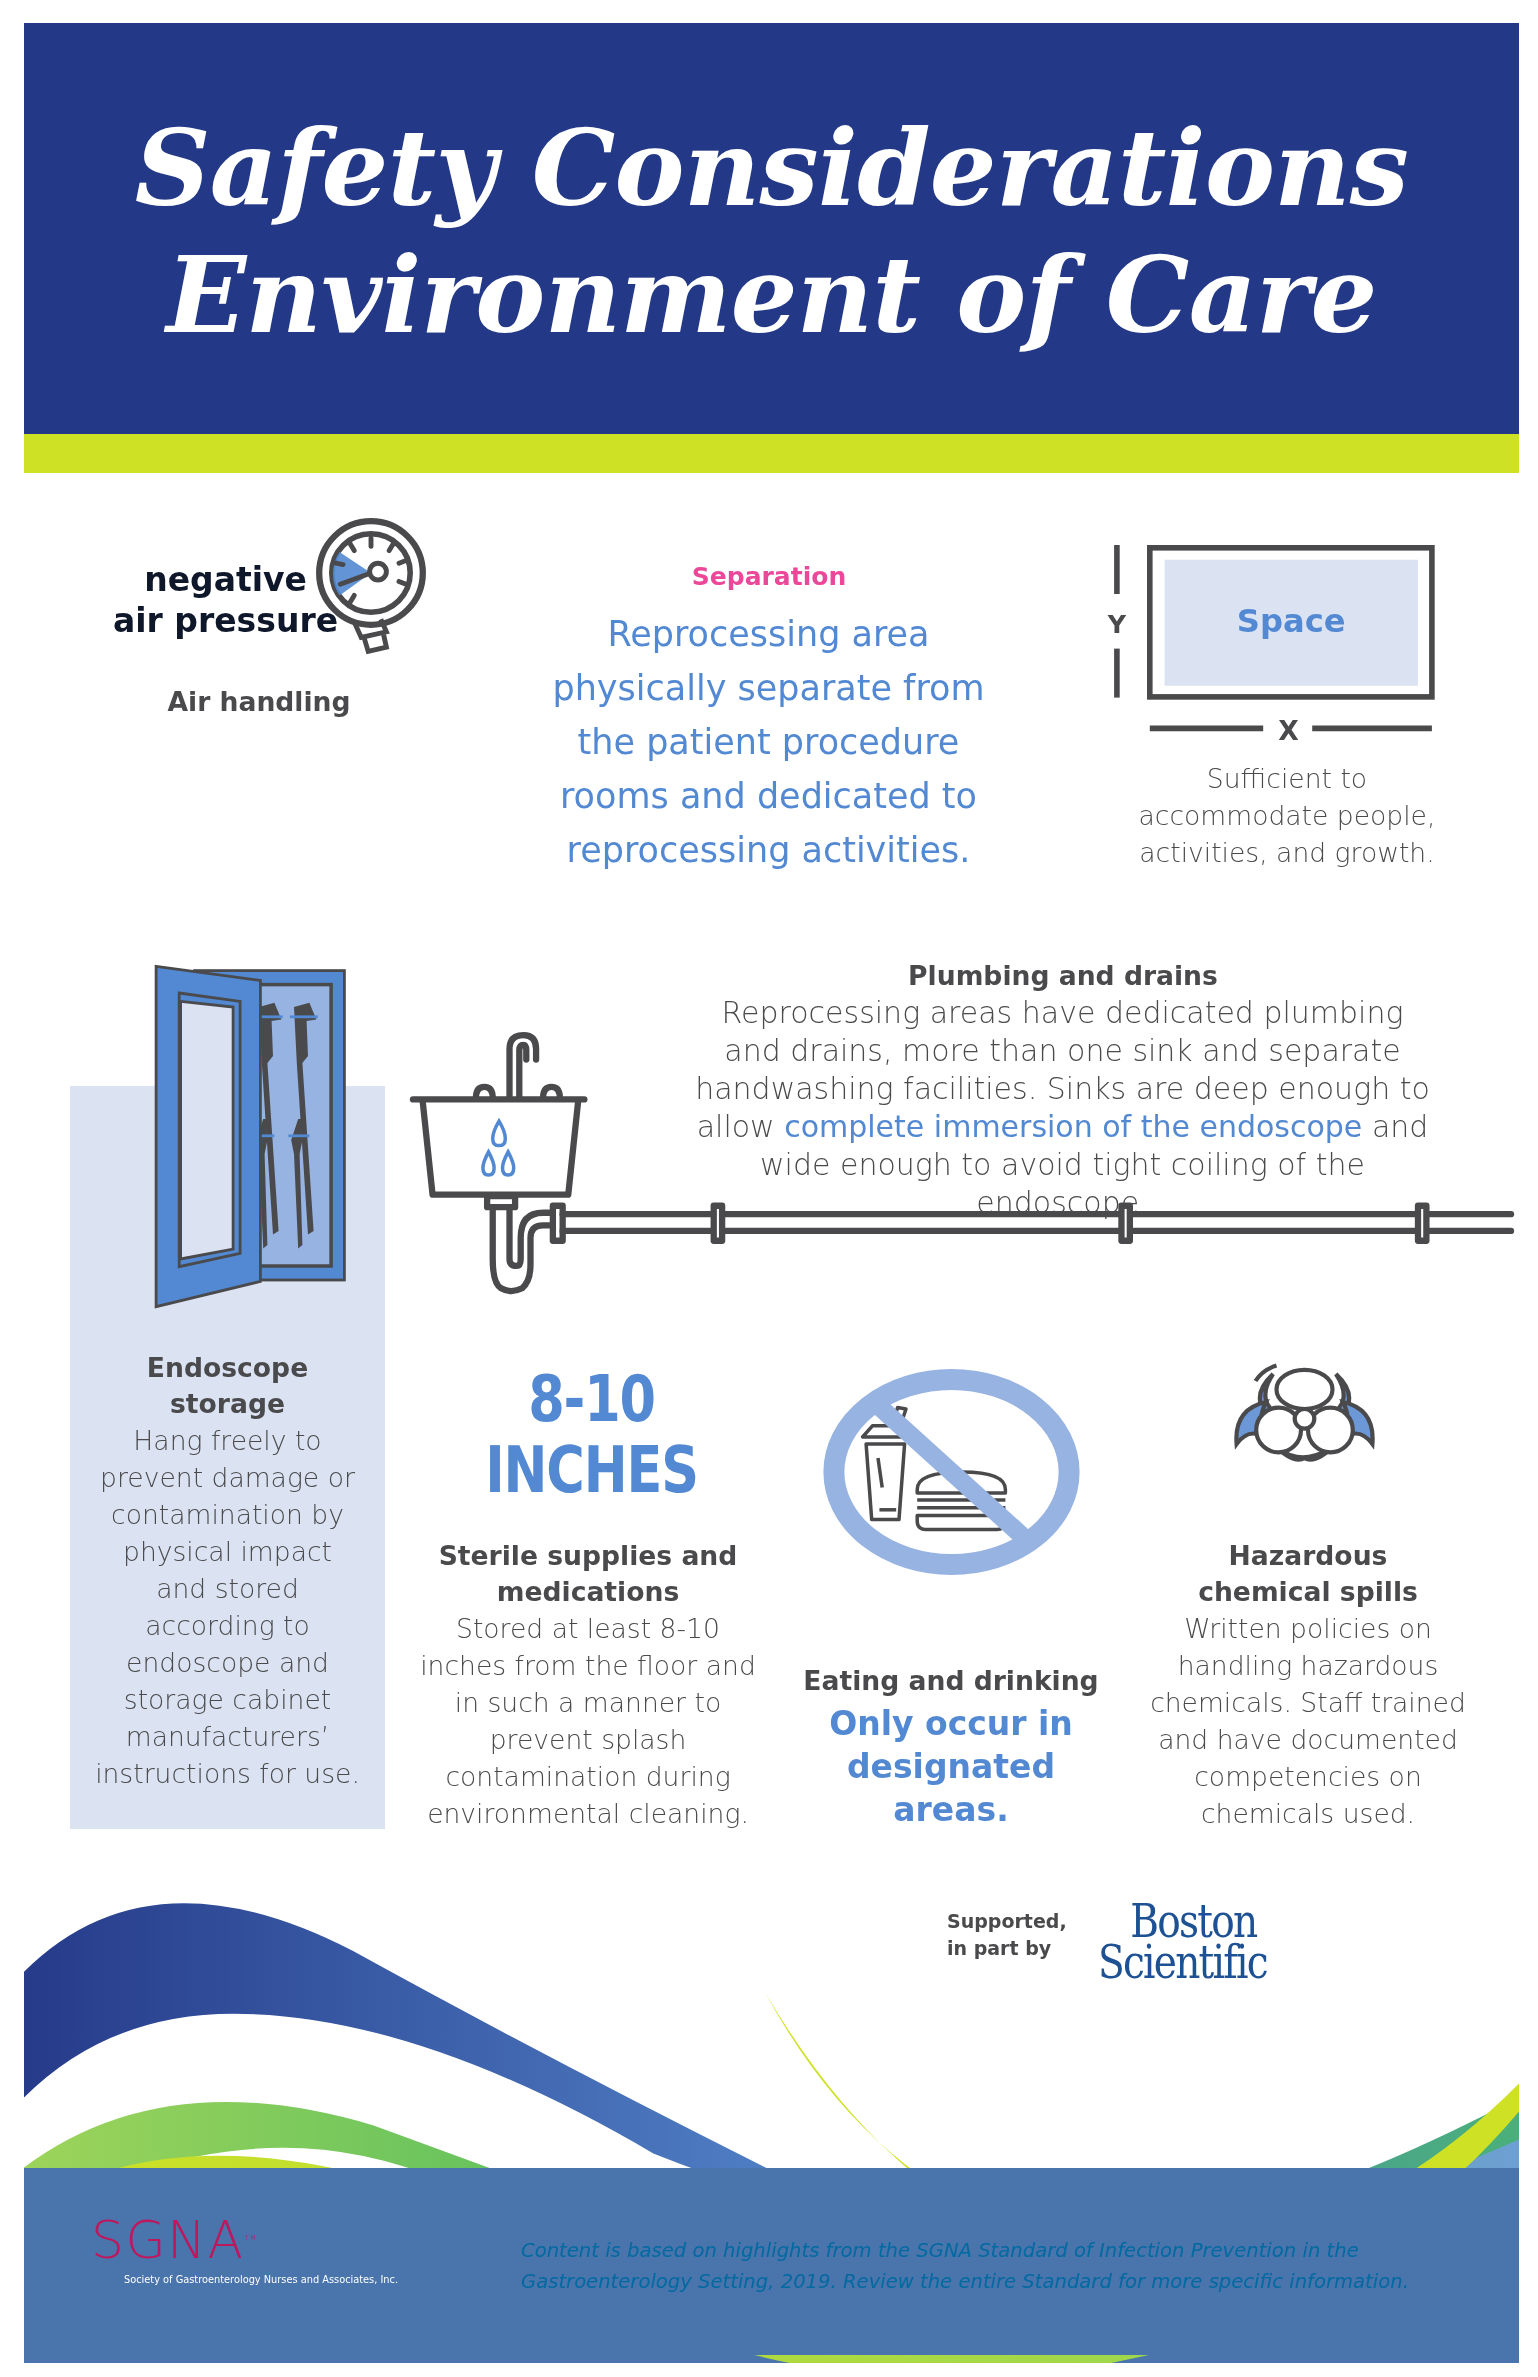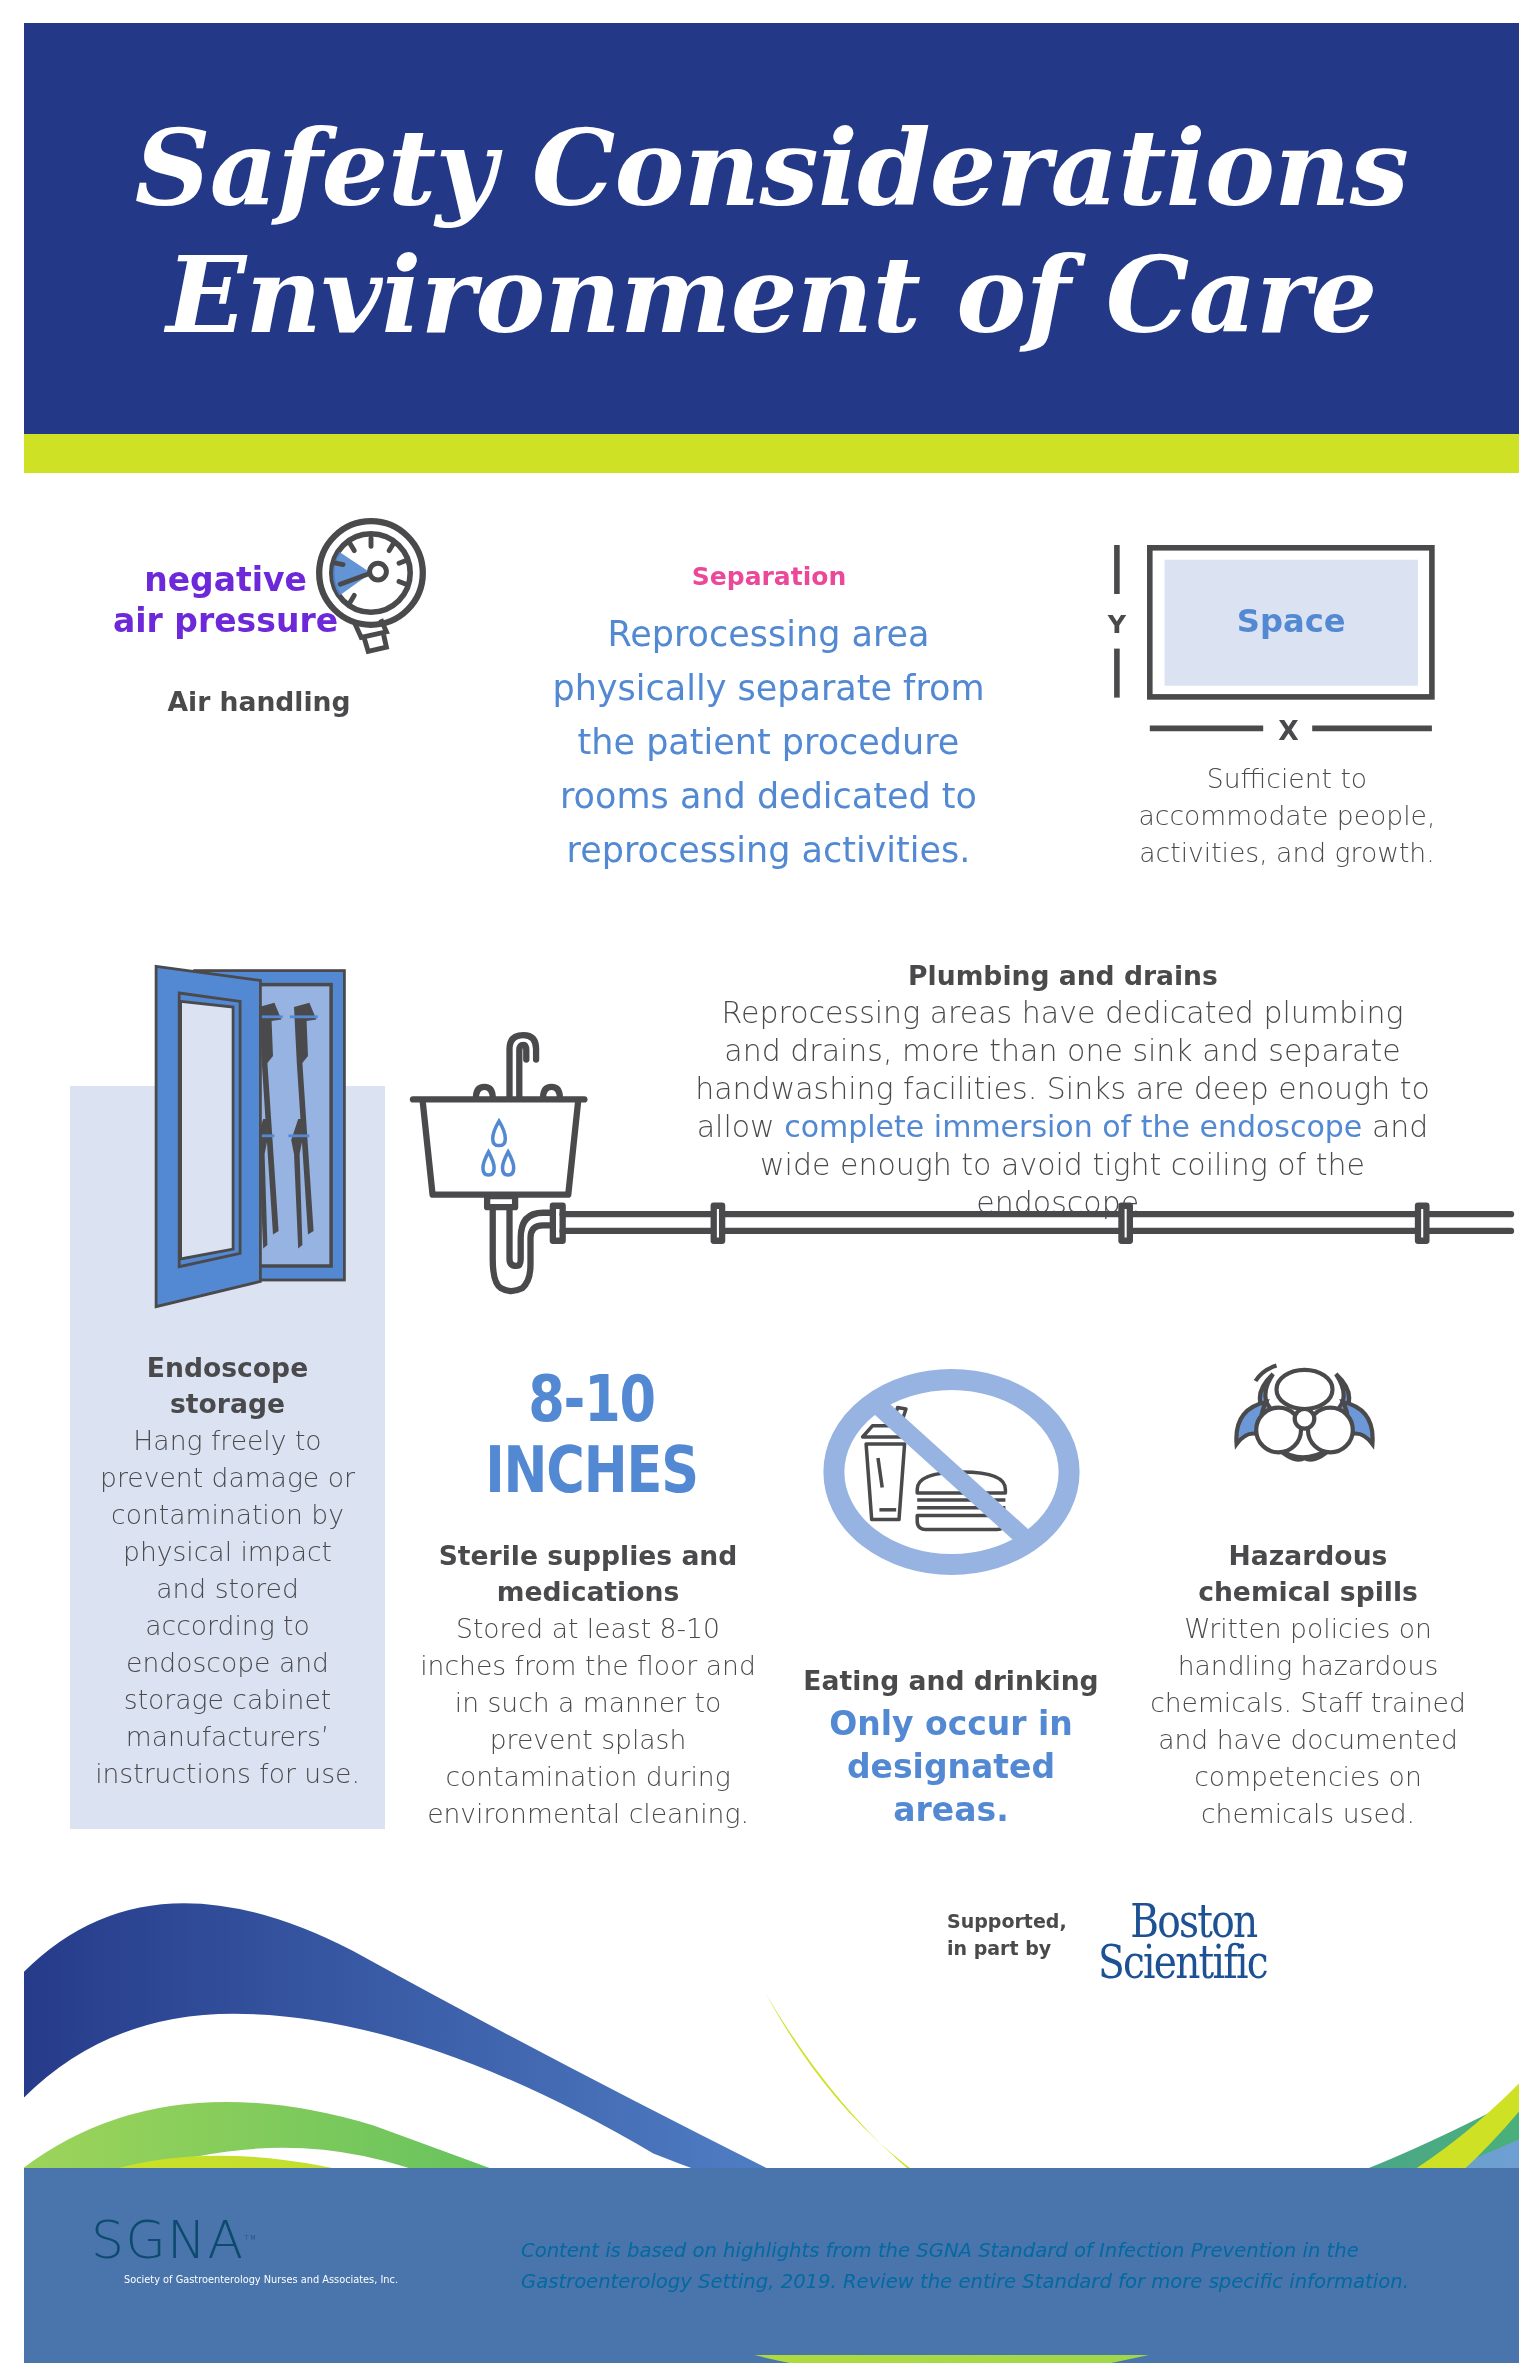--- a/index.html
+++ b/index.html
@@ -12,21 +12,21 @@
   #header { left: 24px; top: 23px; width: 1495px; height: 411px; background: #233886; }
   #header-stripe { left: 24px; top: 434px; width: 1495px; height: 39px; background: #cfe124; }
   #title { left: 24px; top: 105px; width: 1495px; color: #ffffff; font-family: "DejaVu Serif", serif;
            font-style: italic; font-weight: bold; font-size: 105px; line-height: 127px; letter-spacing: -0.7px; }
 
   .blue { color: #5289d2; }
   .heading { font-weight: bold; font-size: 26.6px; line-height: 36px; color: #4a4a4c; }
   .body-text { font-size: 26.6px; line-height: 37px; color: #4a4a4c; font-weight: 300; }
 
   
-  #neg-pressure { left: 113px; top: 559px; font-size: 33px; line-height: 41px; font-weight: bold; color: #6d28d9; }
+  #neg-pressure { left: 113px; top: 559px; font-size: 33px; line-height: 41px; font-weight: bold; color: #0f172a; }
   #gauge-icon { left: 308px; top: 517px; width: 126px; height: 140px; }
   #air-block { left: 63px; top: 684px; width: 392px; }
 
   
   #sep-label { left: 559px; top: 562px; width: 420px; font-size: 25px; font-weight: bold; color: #ec4899; }
   #sep-body { left: 531px; top: 607px; width: 475px; font-size: 35px; line-height: 54px; font-weight: normal; color: #5289d2; }
 
   
   #space-icon { left: 1105px; top: 538px; width: 350px; height: 210px; }
   #space-text { left: 1126px; top: 760px; width: 322px; }
@@ -57,21 +57,21 @@
 
   
   #supported { left: 947px; top: 1908px; font-size: 19px; line-height: 26.6px; font-weight: bold; color: #4a4a4c; }
   #boston { left: 1098px; top: 1901px; color: #1d5193; font-family: "DejaVu Serif", serif; line-height: 41px; }
   #boston .b1 { display: block; padding-left: 38px; font-size: 46px; letter-spacing: -2.1px; transform: scaleX(0.85); transform-origin: left; }
   #boston .b2 { display: block; font-size: 46px; letter-spacing: -2.1px; transform: scaleX(0.85); transform-origin: left; }
 
   
   #waves { left: 24px; top: 1888px; width: 1495px; height: 475px; }
   #footer-bg { left: 24px; top: 2168px; width: 1495px; height: 187px; background: #4974ac; }
-  #sgna-logo { left: 91px; top: 2210px; color: #0c4a6e; font-size: 52px; letter-spacing: 1.4px; font-weight: 300; }
+  #sgna-logo { left: 91px; top: 2210px; color: #be185d; font-size: 52px; letter-spacing: 1.4px; font-weight: 300; }
   #sgna-sub { left: 124px; top: 2274px; color: #ffffff; font-size: 9.8px; }
   #footer-note { left: 521px; top: 2227px; width: 923px; color: #0369a1; font-style: italic; font-size: 19.6px; line-height: 31px; margin-top: 8px; }
 </style>
 </head>
 <body>
 
 <div id="header" class="abs"></div>
 <div id="header-stripe" class="abs"></div>
 <h1 id="title" class="abs center">
   <span style="display:block">Safety Considerations</span>

